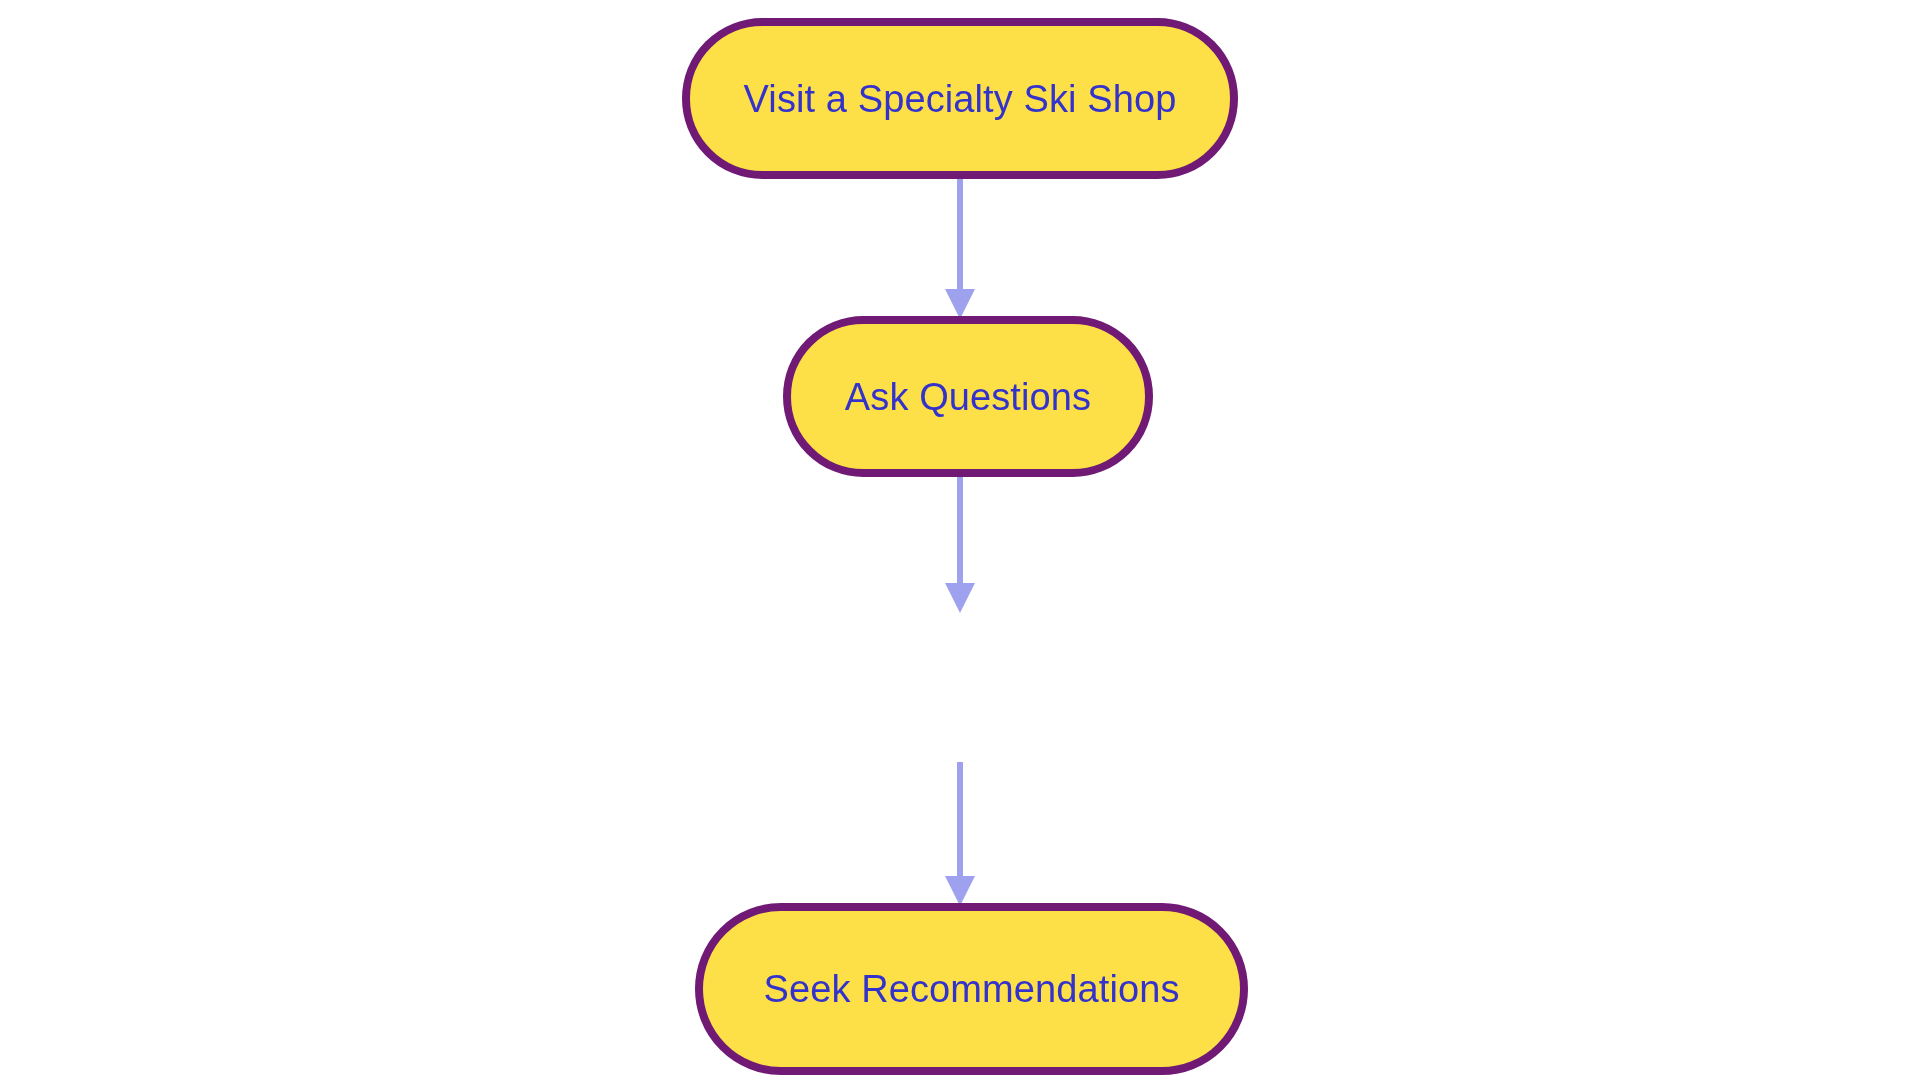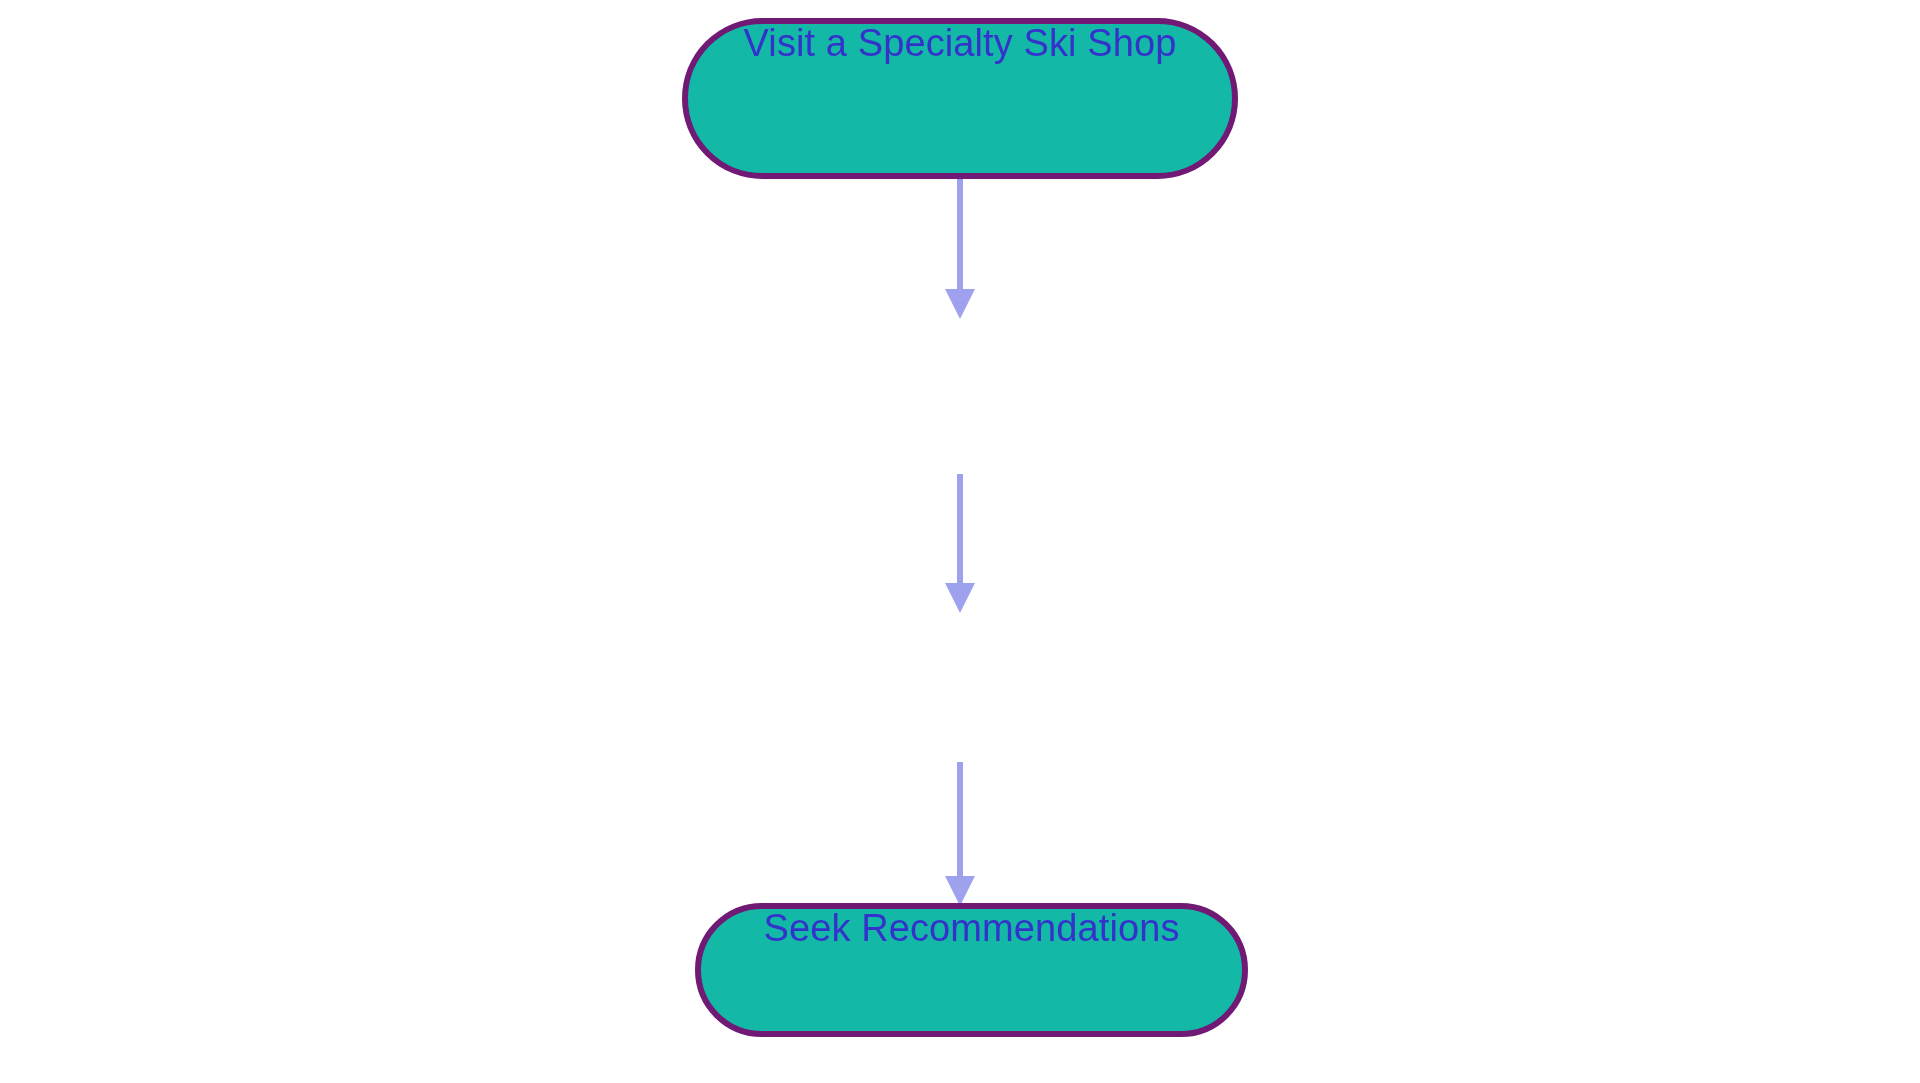--- a/index.html
+++ b/index.html
@@ -19,24 +19,24 @@
     position: relative;
     width: 1920px;
     height: 1083px;
     background: #ffffff;
   }
 
   .flow-node {
     position: absolute;
     box-sizing: border-box;
     display: flex;
-    align-items: flex-start;
+    align-items: center;
     justify-content: center;
-    background: #14b8a6;
-    border: 6px solid #701a75;
+    background: #fde047;
+    border: 8px solid #701a75;
     border-radius: 999px;
     z-index: 2;
   }
 
   .flow-node-label {
     color: #3333cc;
     font-family: "Liberation Sans", "DejaVu Sans", sans-serif;
     font-size: 38px;
     font-weight: 400;
     line-height: 1;
@@ -61,21 +61,21 @@
   #node-custom-fitting {
     left: 700px;
     top: 610px;
     width: 545px;
     height: 156px;
   }
   #node-seek-recommendations {
     left: 695px;
     top: 903px;
     width: 553px;
-    height: 134px;
+    height: 172px;
   }
 
   
   .flow-connector {
     position: absolute;
     z-index: 1;
     overflow: visible;
   }
   #connector-1 { left: 930px; top: 176px;  width: 60px; height: 144px; }
   #connector-2 { left: 930px; top: 474px;  width: 60px; height: 140px; }
@@ -94,20 +94,23 @@
 
   <div class="flow-node" id="node-visit-shop">
     <span class="flow-node-label">Visit a Specialty Ski Shop</span>
   </div>
 
   <svg class="flow-connector" id="connector-1" viewBox="0 0 60 144">
     <rect class="connector-stem" x="27" y="0" width="6" height="116"></rect>
     <polygon class="connector-head" points="15,113 45,113 30,143"></polygon>
   </svg>
 
+  <div class="flow-node" id="node-ask-questions">
+    <span class="flow-node-label">Ask Questions</span>
+  </div>
 
   <svg class="flow-connector" id="connector-2" viewBox="0 0 60 140">
     <rect class="connector-stem" x="27" y="0" width="6" height="112"></rect>
     <polygon class="connector-head" points="15,109 45,109 30,139"></polygon>
   </svg>
 
 
   <svg class="flow-connector" id="connector-3" viewBox="0 0 60 145">
     <rect class="connector-stem" x="27" y="0" width="6" height="117"></rect>
     <polygon class="connector-head" points="15,114 45,114 30,144"></polygon>

